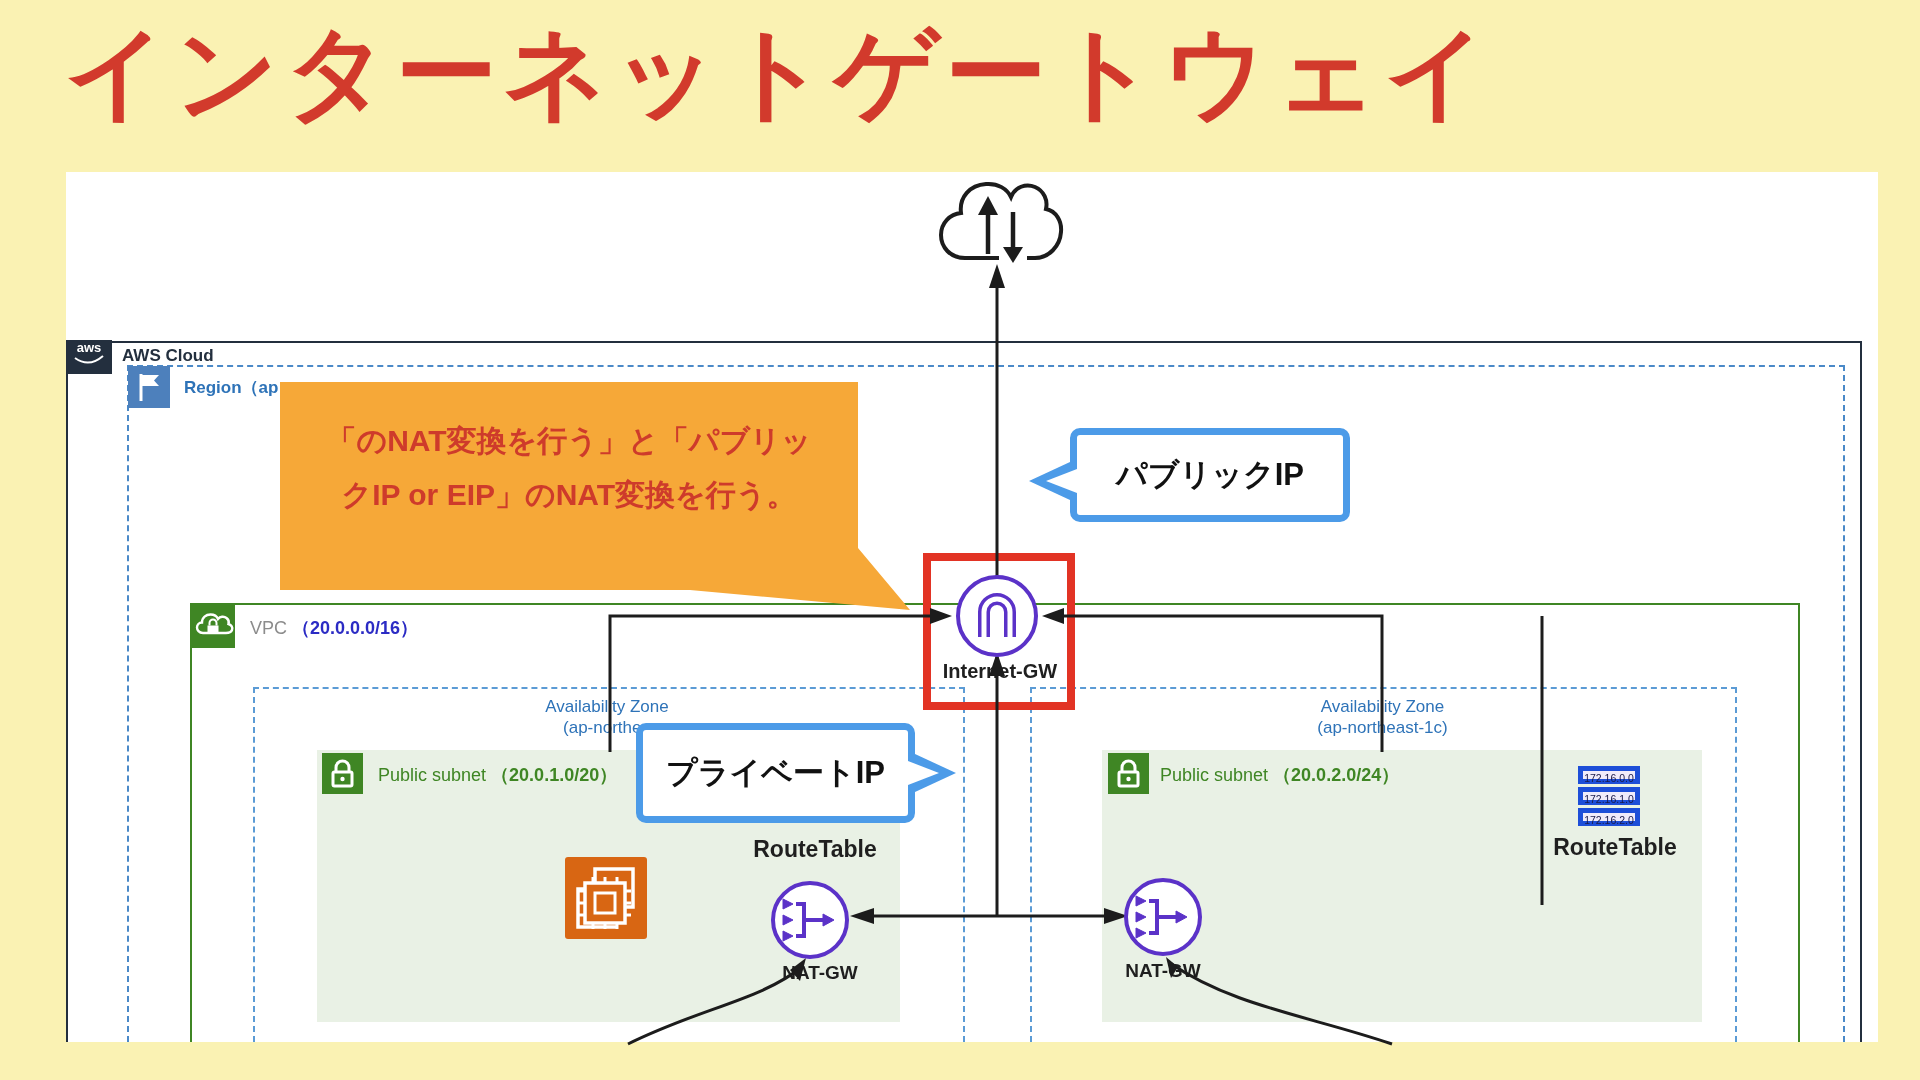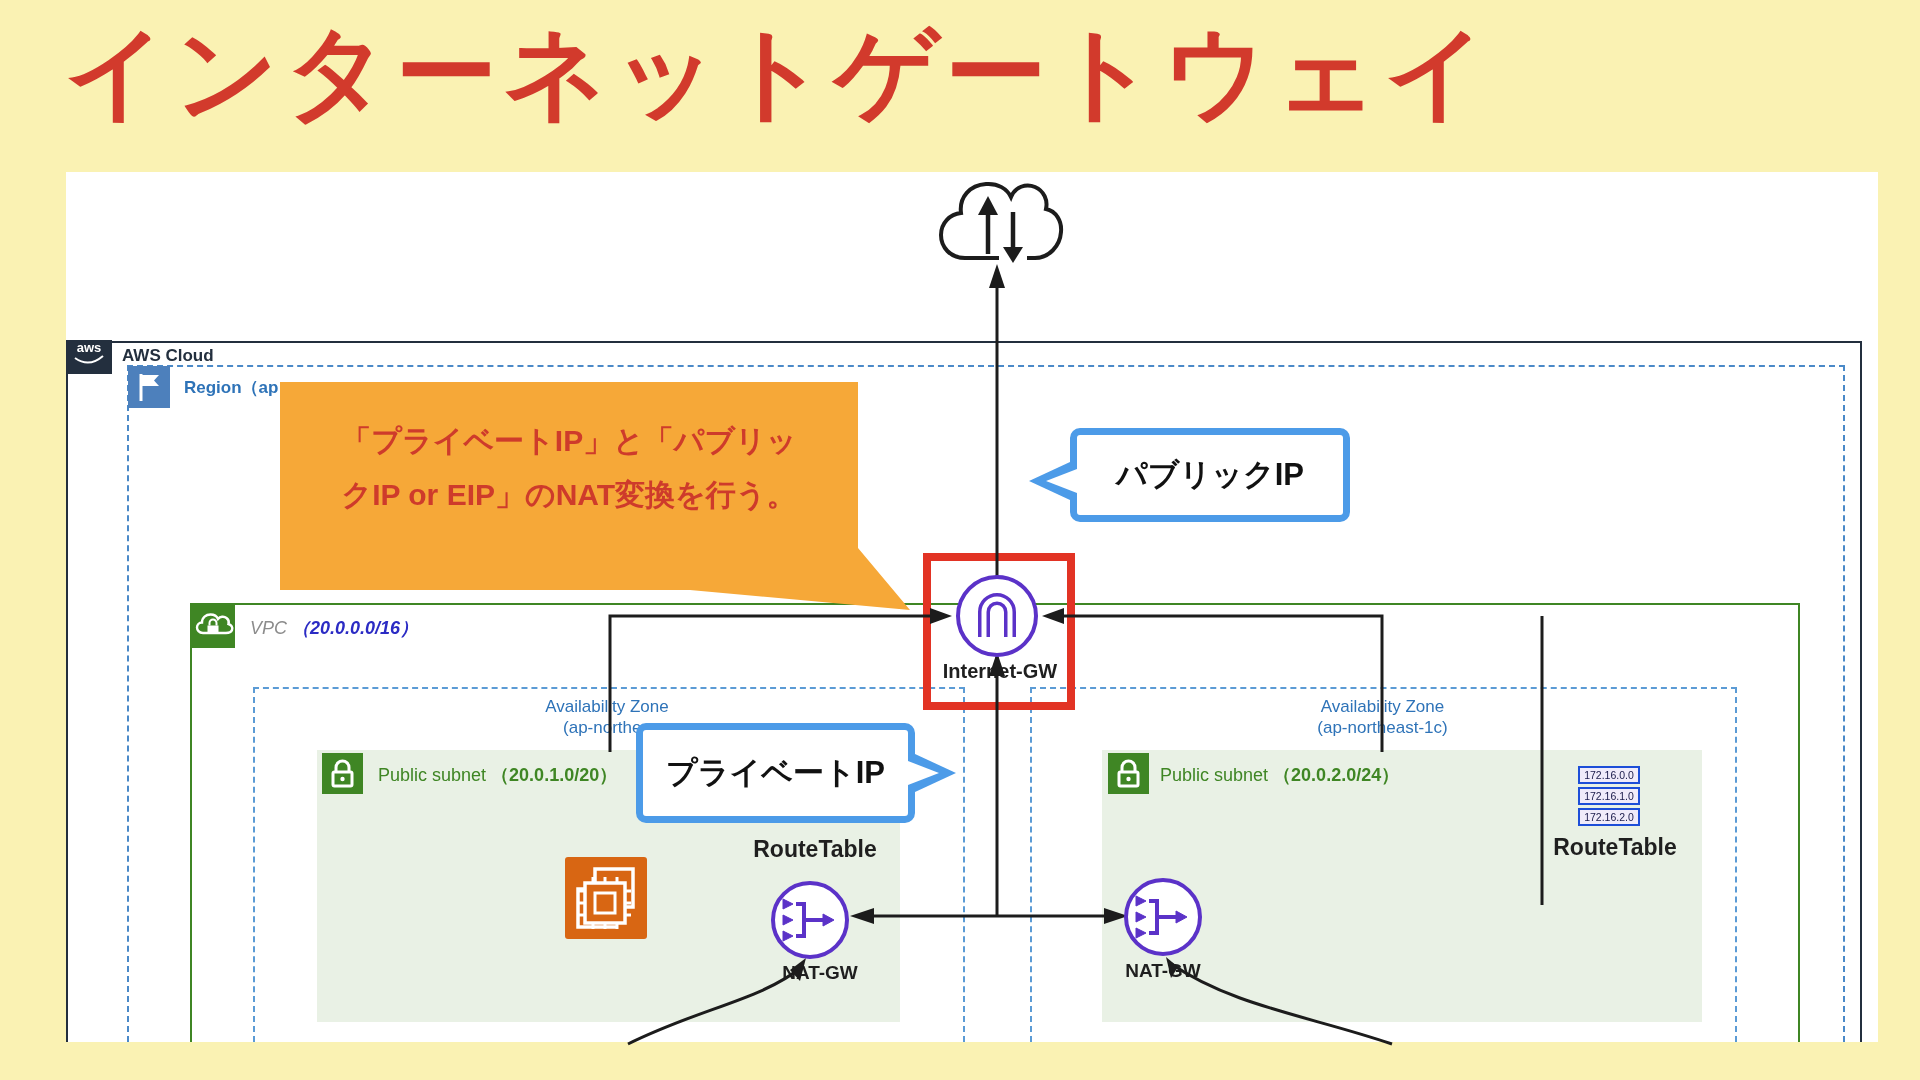--- a/index.html
+++ b/index.html
@@ -19,33 +19,33 @@
   .az-box{position:absolute;border:2px dashed #5B9BD5;border-bottom:none;}
   .subnet-box{position:absolute;background:#E9F1E5;}
   
   .aws-logo{position:absolute;left:66px;top:340px;width:46px;height:34px;background:#232F3E;
             color:#fff;text-align:center;}
   .aws-logo .t{font-size:13px;font-weight:700;line-height:15px;display:block;}
   .aws-cloud-label{position:absolute;left:122px;top:346px;font-size:17px;font-weight:600;color:#232F3E;}
   .region-icon{position:absolute;left:128px;top:366px;width:42px;height:42px;background:#4D80BC;}
   .region-label{position:absolute;left:184px;top:376px;font-size:17px;color:#2E73B8;font-weight:bold;}
   .vpc-icon{position:absolute;left:191px;top:604px;width:44px;height:44px;background:#3F8624;}
-  .vpc-label{position:absolute;left:250px;top:616px;font-size:18px;color:#8C8C8C;font-style:italic;}
+  .vpc-label{position:absolute;left:250px;top:616px;font-size:18px;color:#8C8C8C;}
   .vpc-label b{color:#2B2BC4;}
   .az-label{position:absolute;font-size:17px;line-height:21px;color:#2E73B8;text-align:center;}
   .subnet-icon{position:absolute;width:41px;height:41px;background:#3F8624;}
   .subnet-label{position:absolute;font-size:18px;color:#3F8624;}
   .subnet-label b{font-weight:700;}
   .rt-label{position:absolute;font-size:23px;font-weight:700;color:#1F1F1F;text-align:center;width:140px;}
   .nat-label{position:absolute;font-size:19px;font-weight:700;color:#1F1F1F;text-align:center;width:140px;}
   .igw-label{position:absolute;left:920px;top:660px;width:160px;text-align:center;
              font-size:20px;font-weight:700;color:#1F1F1F;}
   .ec2-icon{position:absolute;left:565px;top:857px;width:82px;height:82px;background:#D86613;border-radius:3px;}
   .rt-entries{position:absolute;left:1578px;top:766px;}
-  .rt-entry{width:62px;height:18px;margin-bottom:3px;background:#F0EBFA;border:2px solid #1d4ed8;
+  .rt-entry{width:62px;height:18px;margin-bottom:3px;background:#F0EBFA;border:5px solid #1d4ed8;
             font-size:10.5px;line-height:14px;text-align:center;color:#1A1A4A;}
   .red-box{position:absolute;left:923px;top:553px;width:152px;height:157px;border:8px solid #E23324;}
   
   .orange-callout-text{position:absolute;left:299px;top:414px;width:540px;text-align:center;
             font-size:30px;line-height:54px;font-weight:700;color:#CE3B2B;}
   .blue-callout{position:absolute;background:#fff;border:7px solid #4C9BE8;border-radius:10px;
             display:flex;align-items:center;justify-content:center;
             font-size:31px;font-weight:700;color:#111;}
   .tail{position:absolute;width:0;height:0;border-style:solid;border-color:transparent;}
   .layer{position:absolute;left:0;top:0;pointer-events:none;}
@@ -217,21 +217,21 @@
         <line x1="-6" y1="0" x2="13" y2="0" stroke-width="4"></line>
         <polygon points="24,0 13,-6 13,6"></polygon>
       </g>
     </g>
   </svg>
 
   <svg class="layer" style="left:275px;top:378px;" width="660" height="240" viewBox="0 0 660 240">
     <polygon points="5,4 583,4 583,170 635,232 415,212 5,212" fill="#F6A838"></polygon>
   </svg>
   <div class="orange-callout-text">
-    <div>「プライベートIP」と「パブリッ</div>
+    <div>「のNAT変換を行う」と「パブリッ</div>
     <div>クIP or EIP」のNAT変換を行う。</div>
   </div>
 
   <div class="blue-callout" style="left:1070px;top:428px;width:280px;height:94px;">
     <span class="tail" style="left:-48px;top:27px;border-width:19px 41px 19px 0;border-right-color:#4C9BE8;"></span>
     <span class="tail" style="left:-31px;top:34px;border-width:12px 31px 12px 0;border-right-color:#fff;"></span>
     <span>パブリックIP</span>
   </div>
   <div class="blue-callout" style="left:636px;top:723px;width:279px;height:100px;">
     <span class="tail" style="right:-48px;top:24px;border-width:19px 0 19px 41px;border-left-color:#4C9BE8;"></span>

